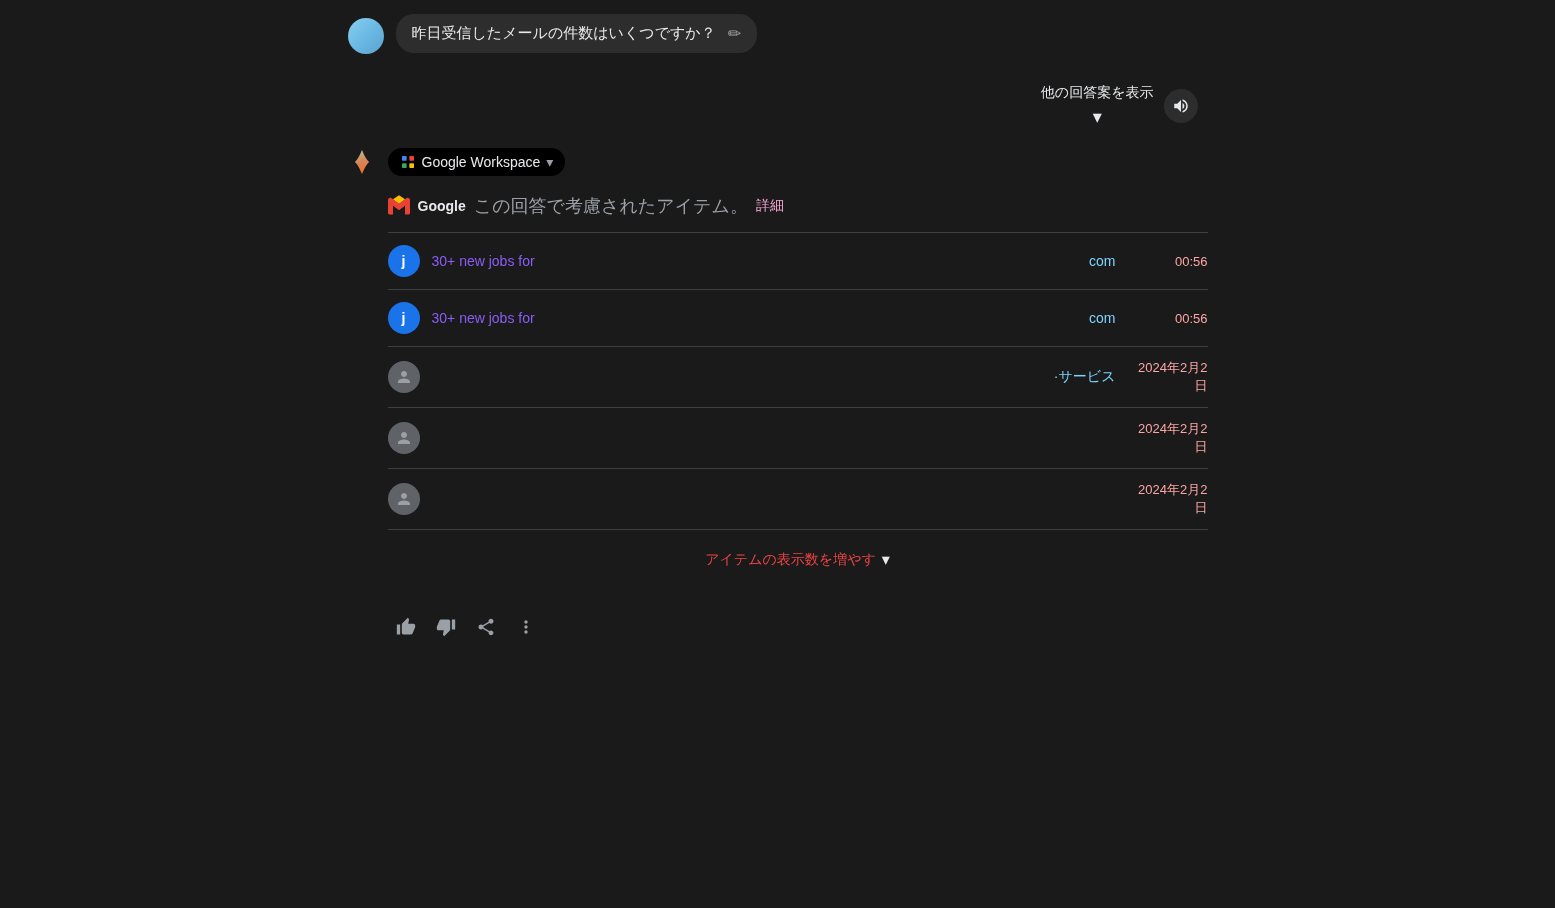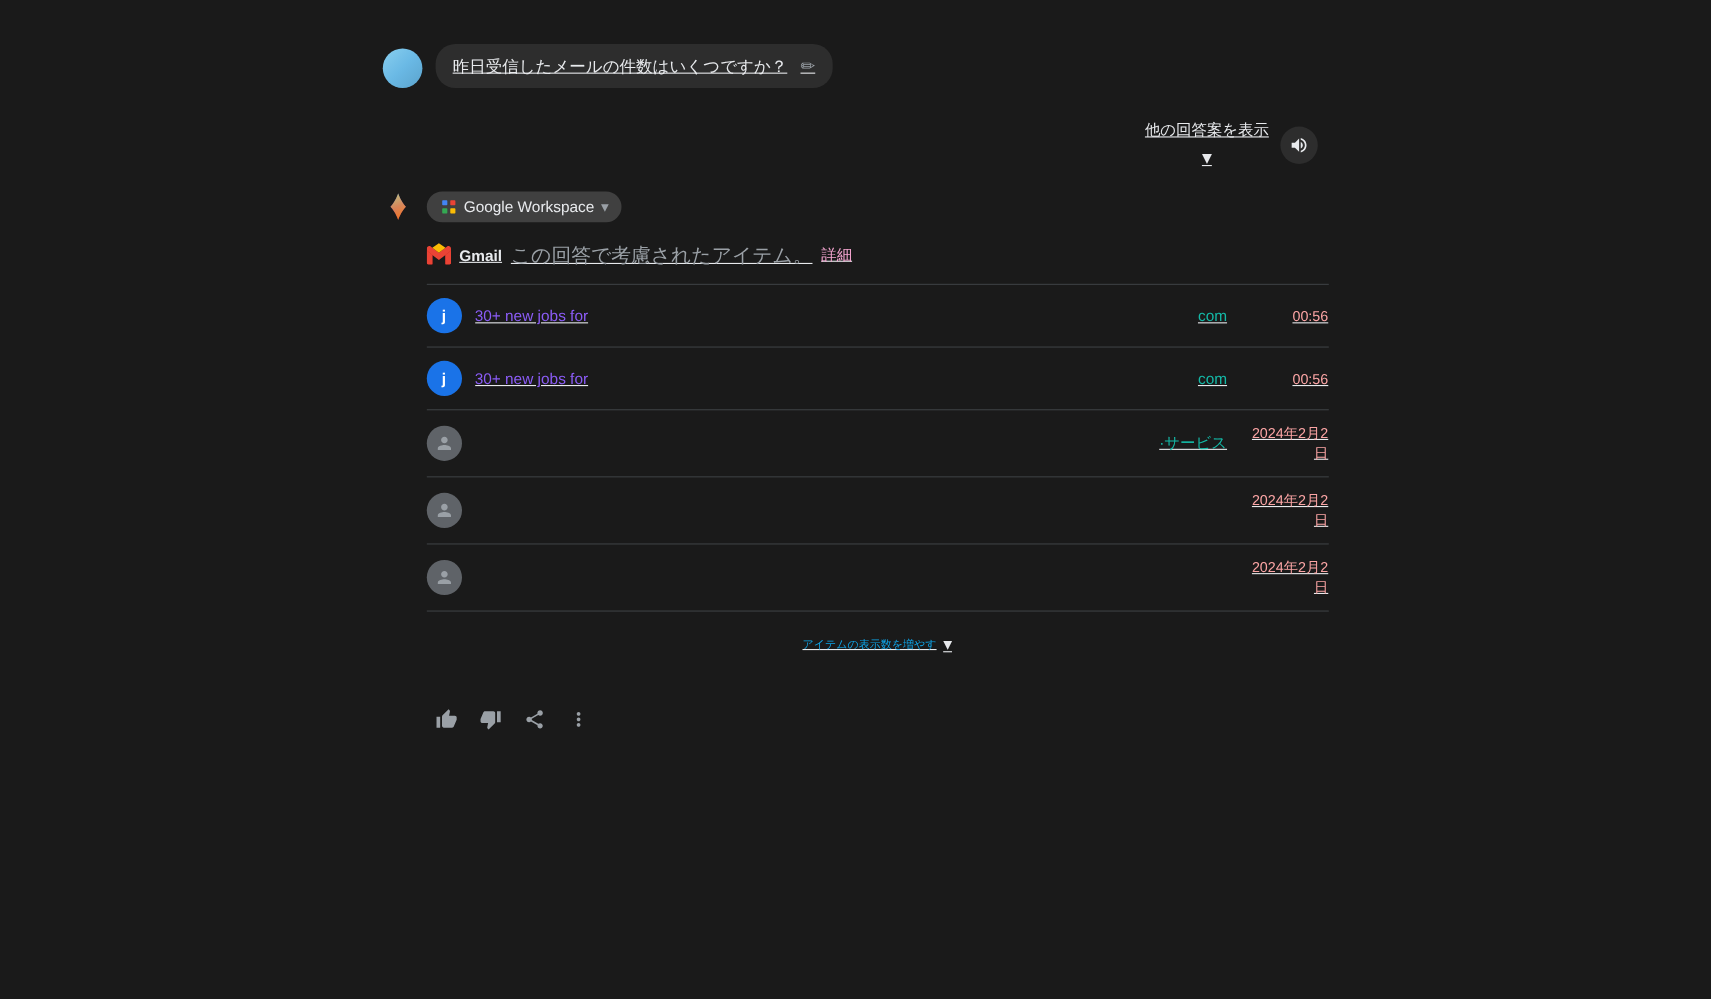--- a/index.html
+++ b/index.html
@@ -9,22 +9,21 @@
       font-family: 'Google Sans', Arial, sans-serif;
       font-size: 14px;
       min-height: 908px;
       width: 1555px;
       overflow-x: hidden;
     }
 
     .main-container {
       max-width: 900px;
       margin: 0 auto;
-      padding: 40px 20px;
-      text-decoration: underline;
+      padding: 14px 20px;
     }
 
     
     .user-message-row {
       display: flex;
       align-items: flex-start;
       gap: 12px;
       margin-bottom: 30px;
       justify-content: flex-start;
     }
@@ -111,21 +110,21 @@
 
     .ai-response-content {
       flex: 1;
     }
 
     
     .workspace-badge {
       display: inline-flex;
       align-items: center;
       gap: 6px;
-      background: #404040;
+      background: #000000;
       border-radius: 20px;
       padding: 6px 12px;
       cursor: pointer;
       margin-bottom: 18px;
     }
 
     .workspace-badge-text {
       color: #e8eaed;
       font-size: 14px;
     }
@@ -216,21 +215,21 @@
       flex: 1;
       min-width: 0;
       color: #8b5cf6;
       font-size: 14px;
       white-space: nowrap;
       overflow: hidden;
       text-overflow: ellipsis;
     }
 
     .email-snippet {
-      color: #14b8a6;
+      color: #7dd3fc;
       font-size: 14px;
       flex-shrink: 0;
       margin-left: auto;
     }
 
     .email-time {
       color: #fca5a5;
       font-size: 13px;
       flex-shrink: 0;
       width: 80px;
@@ -241,22 +240,22 @@
     .show-more-row {
       display: flex;
       justify-content: center;
       align-items: center;
       padding: 20px 0;
       gap: 6px;
       cursor: pointer;
     }
 
     .show-more-text {
-      color: #0ea5e9;
-      font-size: 10px;
+      color: #ef4444;
+      font-size: 14px;
     }
 
     .show-more-chevron {
       color: #e8eaed;
       font-size: 16px;
     }
 
     
     .action-bar {
       display: flex;
@@ -350,21 +349,21 @@
 
           <svg class="gmail-logo" viewBox="0 0 24 24" xmlns="http://www.w3.org/2000/svg">
             <path d="M24 5.457v13.909c0 .904-.732 1.636-1.636 1.636h-3.819V11.73L12 16.64l-6.545-4.91v9.273H1.636A1.636 1.636 0 0 1 0 19.366V5.457c0-2.023 2.309-3.178 3.927-1.964L5.455 4.64 12 9.548l6.545-4.910 1.528-1.145C21.69 2.28 24 3.434 24 5.457z" fill="#EA4335"></path>
             <path d="M0 5.457v13.91c0 .903.732 1.635 1.636 1.635h3.82V11.73L0 7.382V5.457z" fill="#C5221F"></path>
             <path d="M24 5.457v1.925l-5.455 4.348v9.272h3.82A1.636 1.636 0 0 0 24 19.366V5.457z" fill="#C5221F"></path>
             <path d="M0 7.382l5.455 4.348v9.272H1.636A1.636 1.636 0 0 1 0 19.366V7.382z" fill="#EA4335"></path>
             <path d="M24 7.382l-5.455 4.348v9.272h3.82A1.636 1.636 0 0 0 24 19.366V7.382z" fill="#EA4335"></path>
             <path d="M12 9.548L.673 1.15C-.944-.063-3.254 1.092-3.254 3.116v.001c0 .904.732 1.636 1.636 1.636L12 14.548l13.618-9.795a1.636 1.636 0 0 0 1.636-1.636v-.001c0-2.024-2.31-3.179-3.927-1.965L12 9.548z" fill="none"></path>
             <path d="M5.455 4.64L12 9.548l6.545-4.91L12 .185 5.455 4.64z" fill="#FBBC05"></path>
           </svg>
-          <span class="gmail-label">Gmail</span>
+          <span class="gmail-label">Google</span>
           <span class="gmail-desc">この回答で考慮されたアイテム。</span>
           <a class="gmail-detail-link">詳細</a>
         </div>
 
         <div class="email-list">
 
           <div class="email-row">
             <div class="email-avatar blue">j</div>
             <span class="email-sender-subject">30+ new jobs for</span>
             <span class="email-snippet">com</span>

